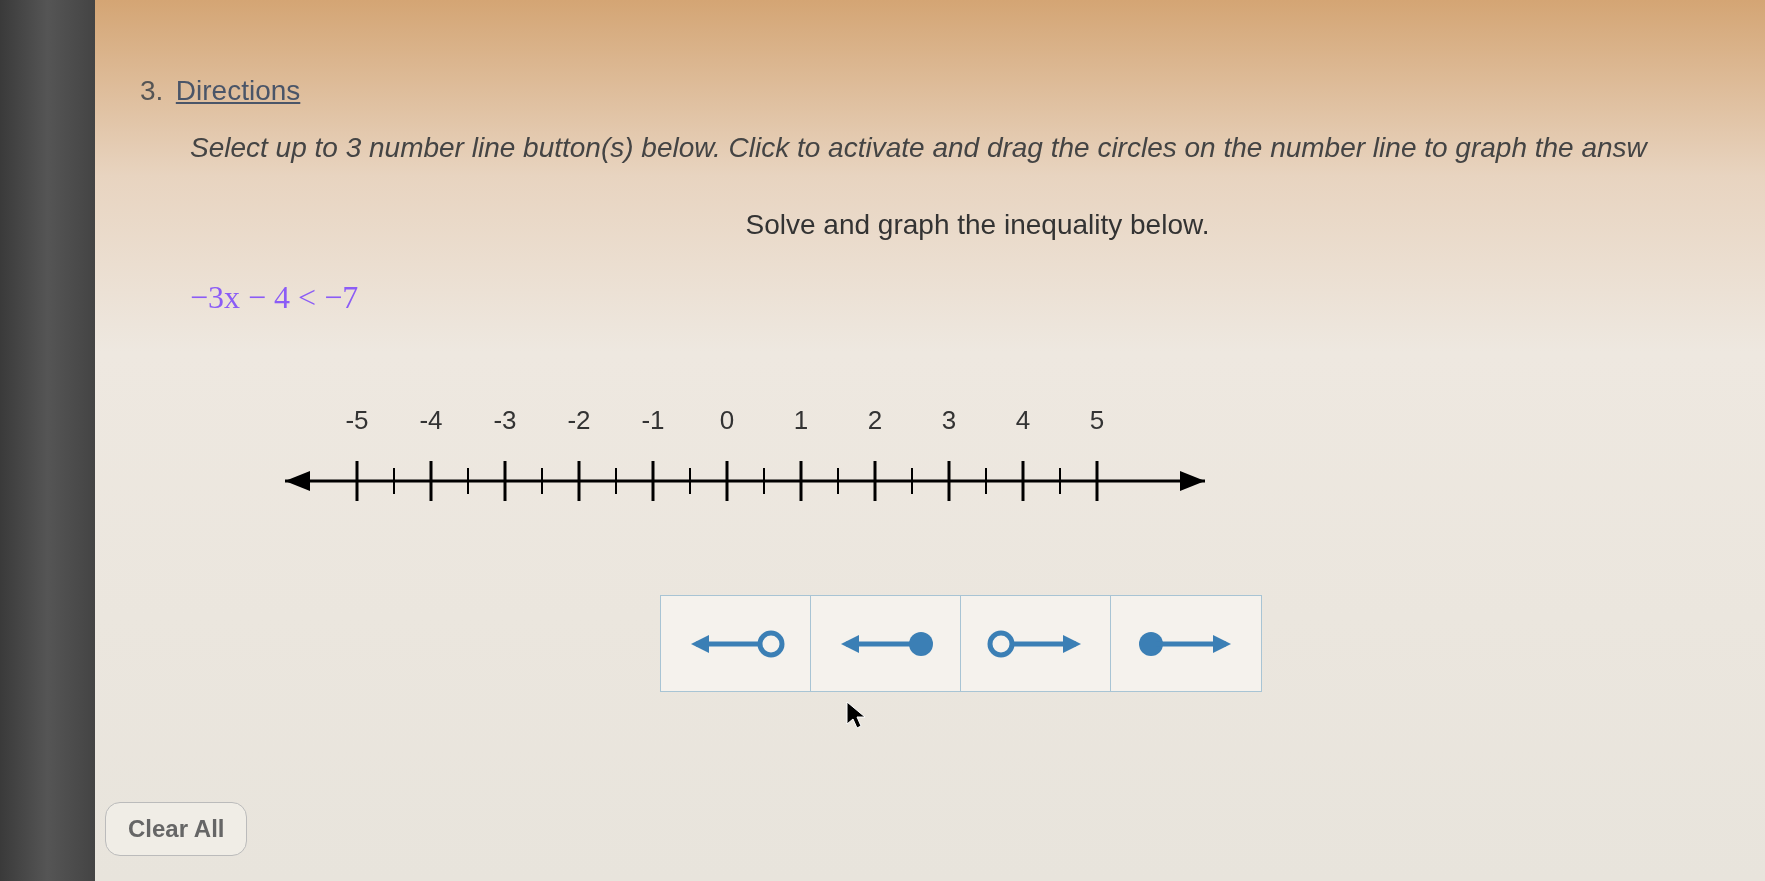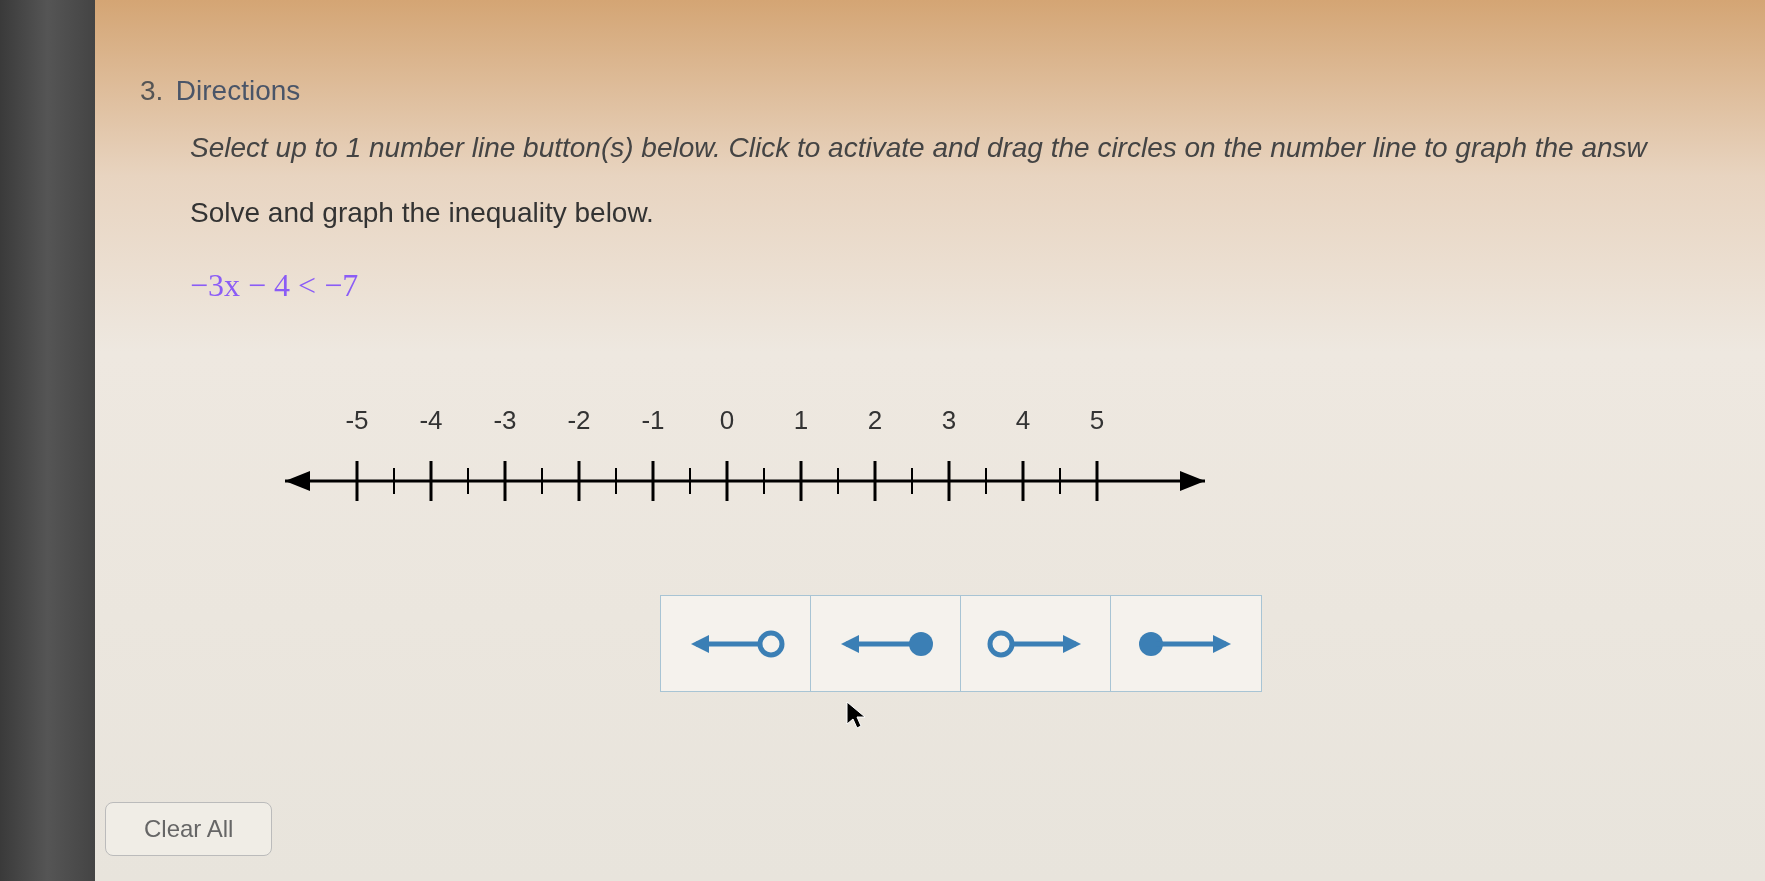--- a/index.html
+++ b/index.html
@@ -31,35 +31,37 @@
     }
     .question-number {
       font-size: 28px;
       color: #555;
       font-weight: normal;
       display: inline;
     }
     .directions-link {
       font-size: 28px;
       color: #4a5568;
+      text-decoration: underline;
       display: inline;
       margin-left: 8px;
     }
     .instruction-text {
       font-size: 28px;
       color: #444;
       font-style: italic;
       margin-top: 25px;
       margin-left: 50px;
     }
     .solve-text {
       font-size: 28px;
       color: #333;
-      margin-top: 33px;
+      margin-top: 45px;
       margin-left: 50px;
+      text-align: center;
     }
     .inequality {
       font-size: 32px;
       color: #8b5cf6;
       margin-top: 38px;
       margin-left: 50px;
       font-family: 'Times New Roman', serif;
     }
     .number-line-container {
       position: absolute;
@@ -101,45 +103,46 @@
       justify-content: center;
       cursor: pointer;
     }
     .tool-button:last-child {
       border-right: none;
     }
     .clear-button {
       position: absolute;
       bottom: 25px;
       left: 105px;
-      padding: 12px 38px;
+      padding: 12px 22px;
       background: #f0ede6;
       border: 1px solid #bbb;
-      border-radius: 8px;
+      border-radius: 15px;
       font-size: 24px;
       color: #666;
       cursor: pointer;
+      font-weight: bold;
     }
     .cursor-icon {
       position: absolute;
       top: 700px;
       left: 845px;
     }
   </style>
 </head>
 <body>
 
 <div class="left-bar"></div>
 
 <div class="content">
   <div>
     <span class="question-number">3.</span>
     <a class="directions-link">Directions</a>
   </div>
-  <div class="instruction-text">Select up to 1 number line button(s) below. Click to activate and drag the circles on the number line to graph the answ</div>
+  <div class="instruction-text">Select up to 3 number line button(s) below. Click to activate and drag the circles on the number line to graph the answ</div>
   <div class="solve-text">Solve and graph the inequality below.</div>
   <div class="inequality">−3x − 4 &lt; −7</div>
 
   <div class="number-line-container">
     <div class="number-line-labels">
       <span>-5</span>
       <span>-4</span>
       <span>-3</span>
       <span>-2</span>
       <span>-1</span>

